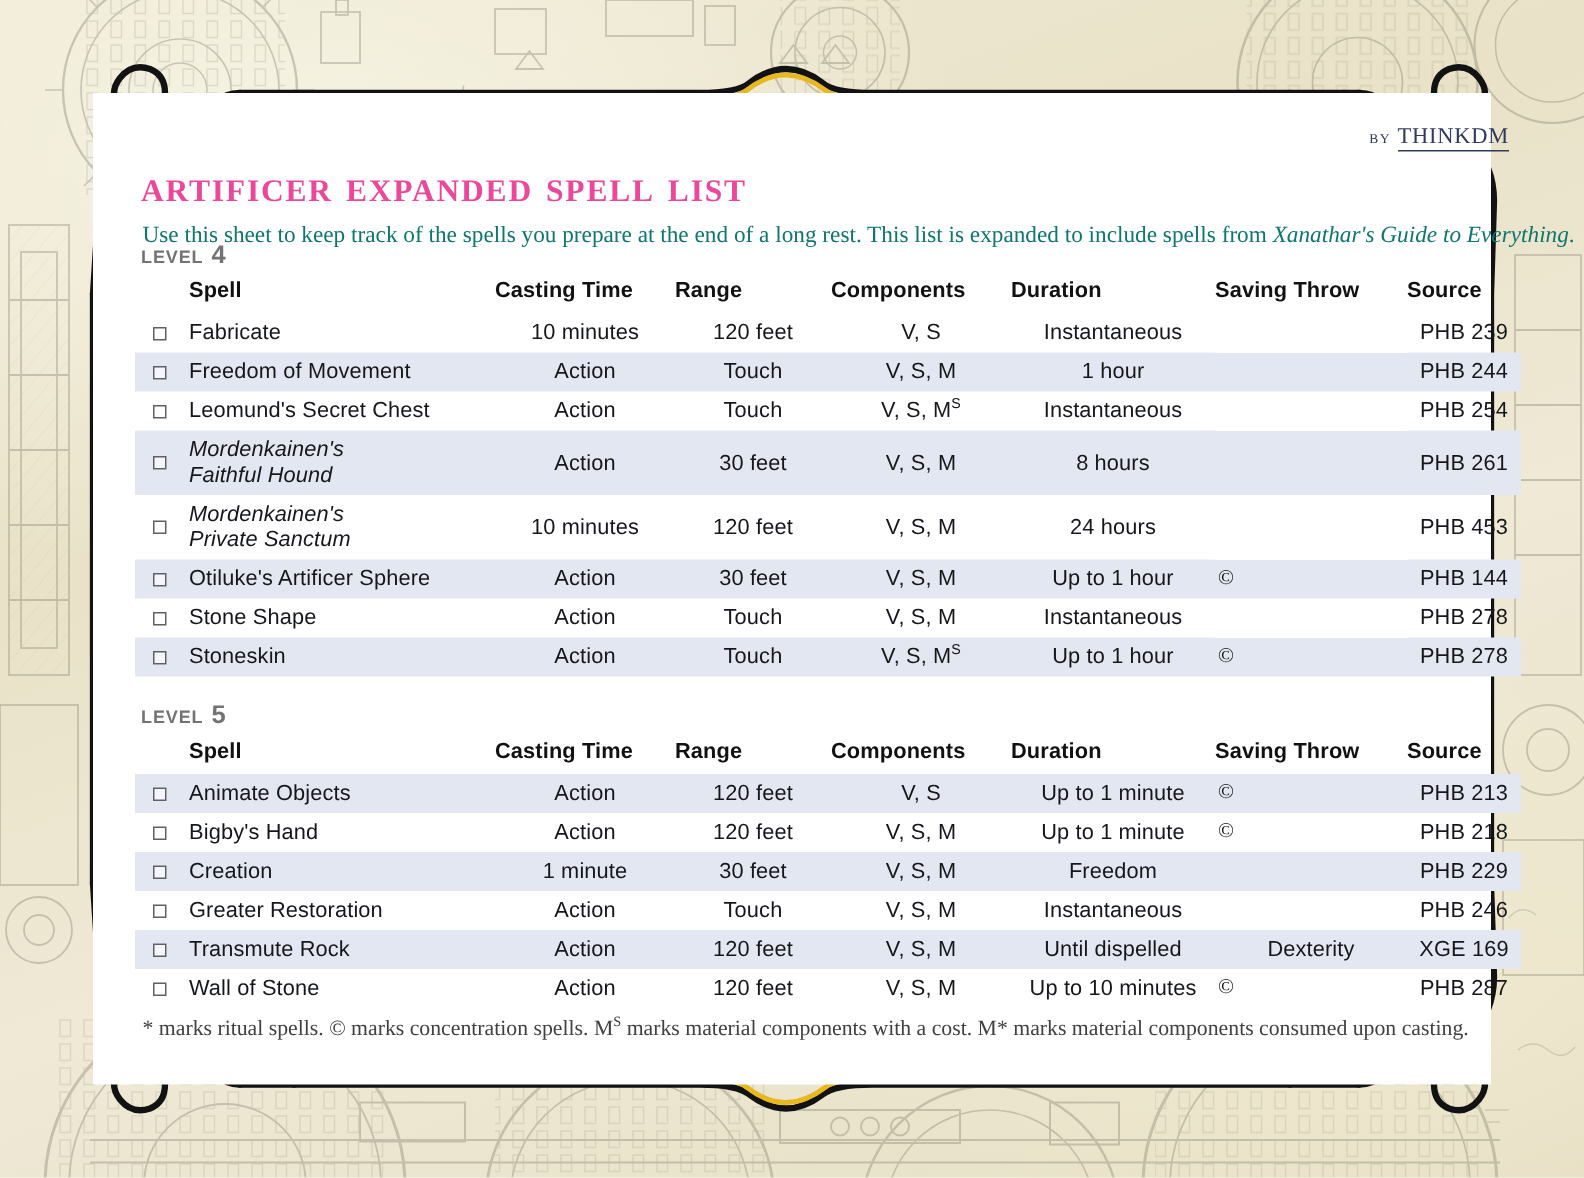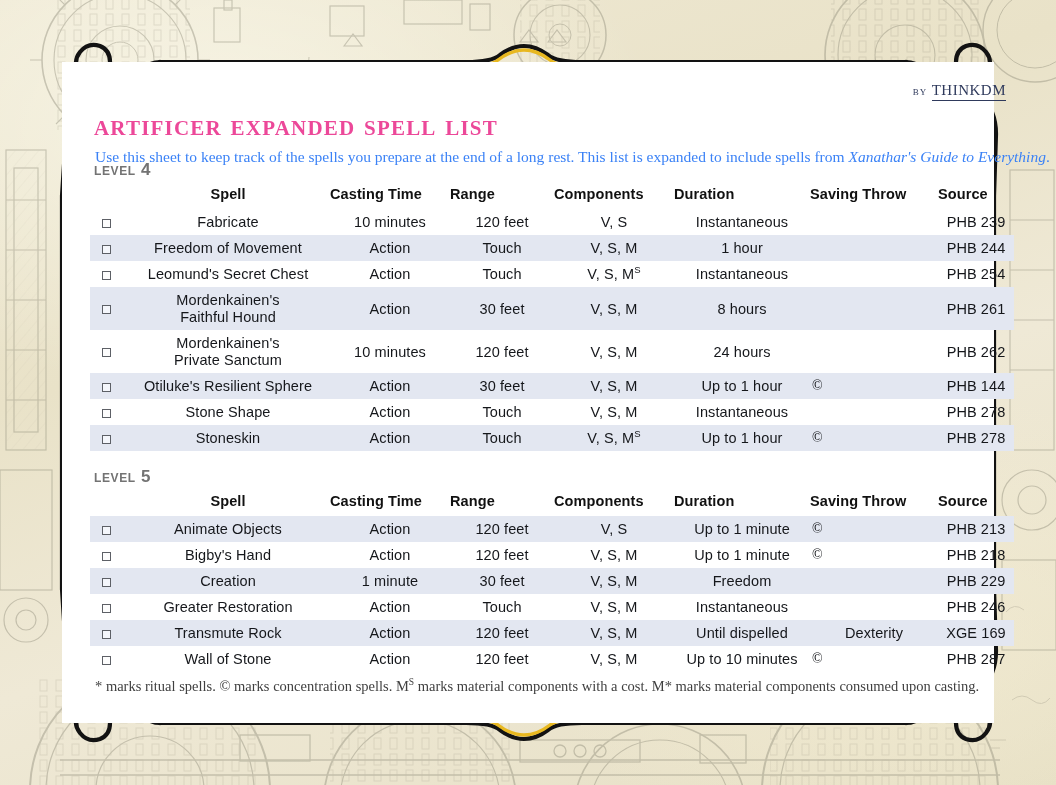--- a/index.html
+++ b/index.html
@@ -99,21 +99,21 @@
   }
 
   
   .intro {
     position: absolute;
     left: 9px;
     top: 70px;
     width: 915px;
     font-family: "Liberation Serif", serif;
     font-size: 15.5px;
-    color: #3b82f6;
+    color: #0f766e;
     white-space: nowrap;
   }
   .intro i { font-style: italic; }
 
   
   .level-heading {
     font-family: "Liberation Sans Narrow", "Liberation Sans", sans-serif;
     font-size: 17px;
     font-weight: bold;
     font-variant: small-caps;
@@ -151,36 +151,36 @@
 
   col.c-check   { width: 32px; }
   col.c-spell   { width: 208px; }
   col.c-cast    { width: 120px; }
   col.c-range   { width: 104px; }
   col.c-comp    { width: 120px; }
   col.c-dur     { width: 136px; }
   col.c-save    { width: 128px; }
   col.c-src     { width: 76px; }
 
-  th.h-spell, td.t-spell { text-align: center; padding-left: 4px; }
+  th.h-spell, td.t-spell { text-align: left; padding-left: 4px; }
   th.h-check { padding: 0; }
   td.t-check { text-align: center; vertical-align: middle; padding: 0; }
 
   .chk {
     display: inline-block;
     width: 9px;
     height: 9px;
     border: 1.4px solid #5d6066;
     background: #fdfdfd;
     vertical-align: middle;
     box-sizing: border-box;
   }
   tr.alt .chk { background: #f4f6fb; }
 
-  .twoline { line-height: 1.14; }
+  .twoline { line-height: 1.14; font-style: italic; }
 
   
   td.t-save { position: relative; text-align: center; }
   .conc {
     position: absolute;
     left: 2px;
     top: 50%;
     transform: translateY(-50%);
     font-family: "Liberation Serif", serif;
     font-size: 14px;
@@ -484,25 +484,25 @@
               <td class="t-src">PHB 261</td>
             </tr>
             <tr>
               <td class="t-check"><span class="chk"></span></td>
               <td class="t-spell twoline">Mordenkainen's<br>Private Sanctum</td>
               <td class="t-cast">10 minutes</td>
               <td class="t-range">120 feet</td>
               <td class="t-comp">V, S, M</td>
               <td class="t-dur">24 hours</td>
               <td class="t-save"><span></span></td>
-              <td class="t-src">PHB 262</td>
+              <td class="t-src">PHB 453</td>
             </tr>
             <tr class="alt">
               <td class="t-check"><span class="chk"></span></td>
-              <td class="t-spell">Otiluke's Resilient Sphere</td>
+              <td class="t-spell">Otiluke's Artificer Sphere</td>
               <td class="t-cast">Action</td>
               <td class="t-range">30 feet</td>
               <td class="t-comp">V, S, M</td>
               <td class="t-dur">Up to 1 hour</td>
               <td class="t-save"><span class="conc">©</span><span></span></td>
               <td class="t-src">PHB 144</td>
             </tr>
             <tr>
               <td class="t-check"><span class="chk"></span></td>
               <td class="t-spell">Stone Shape</td>

